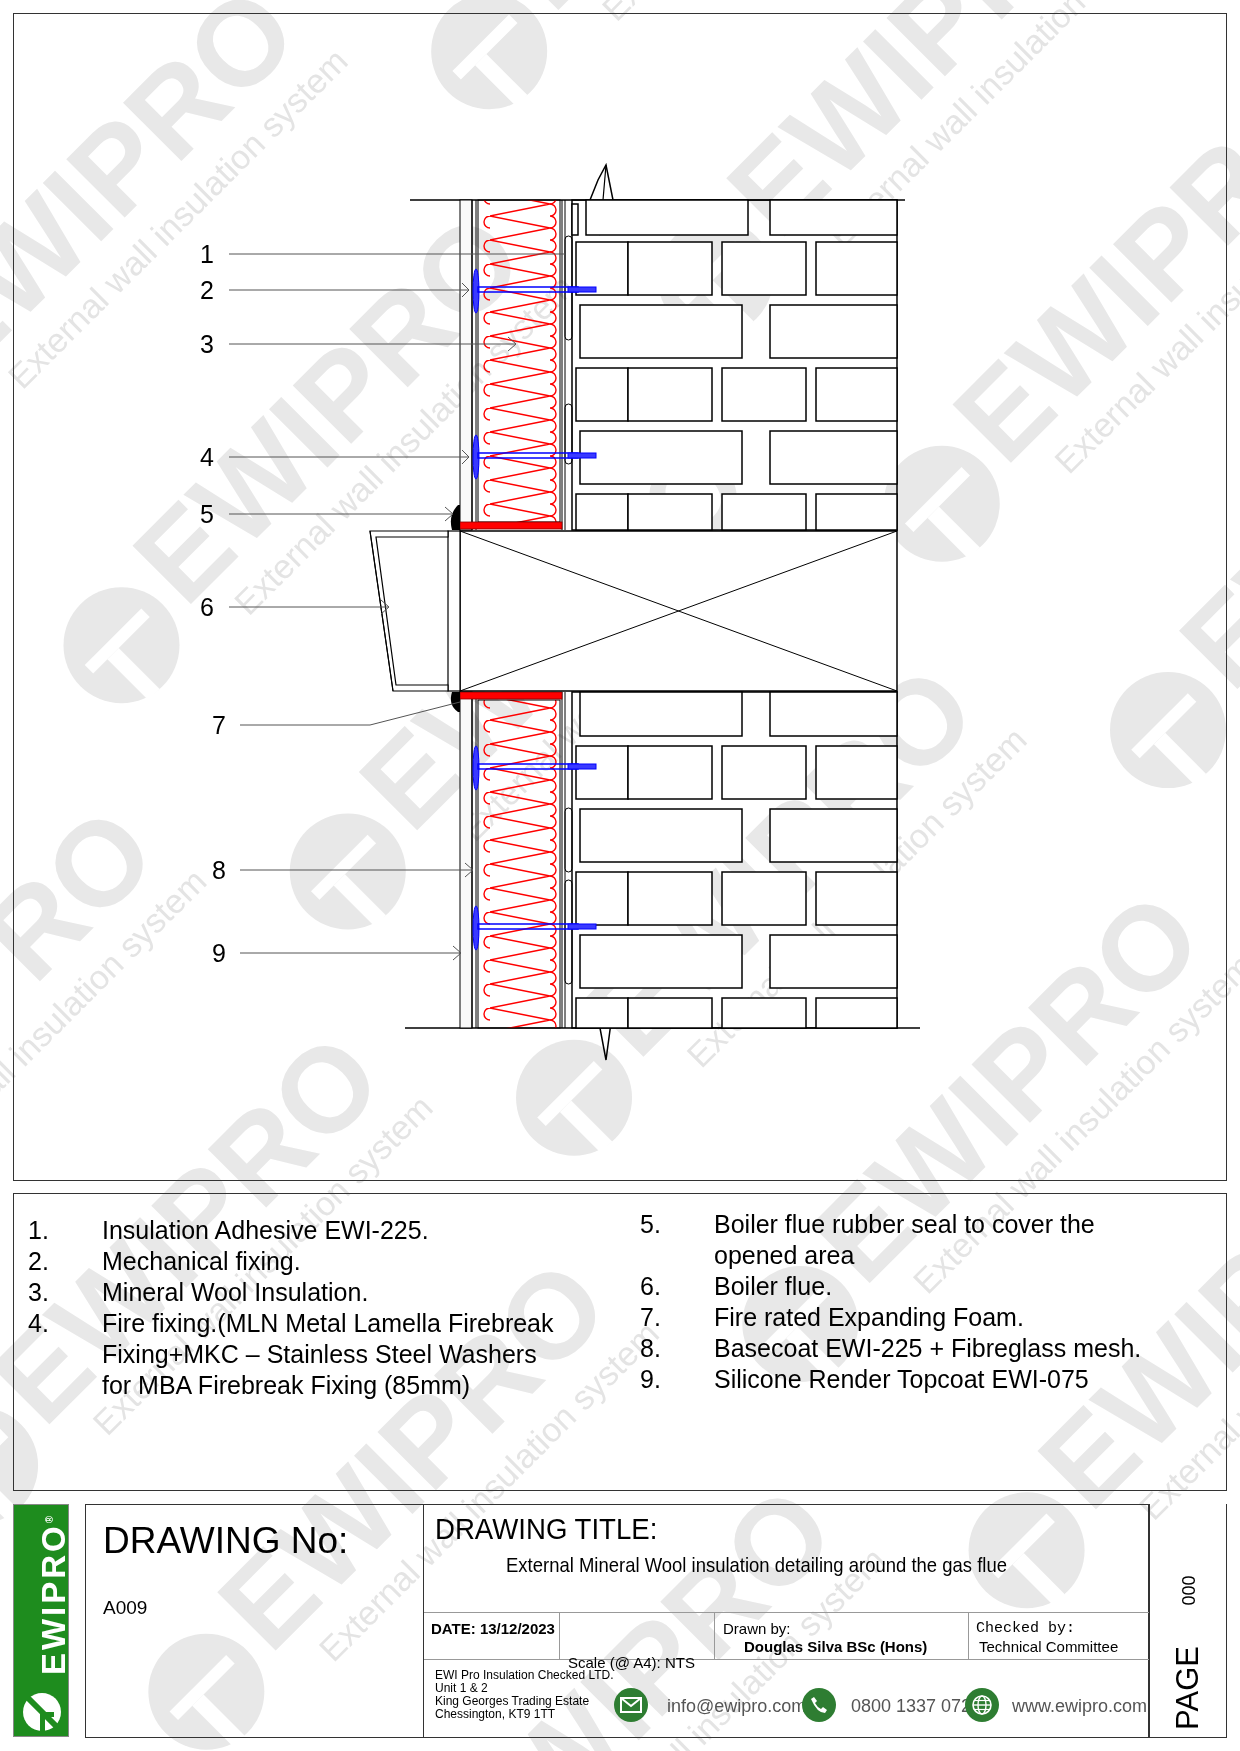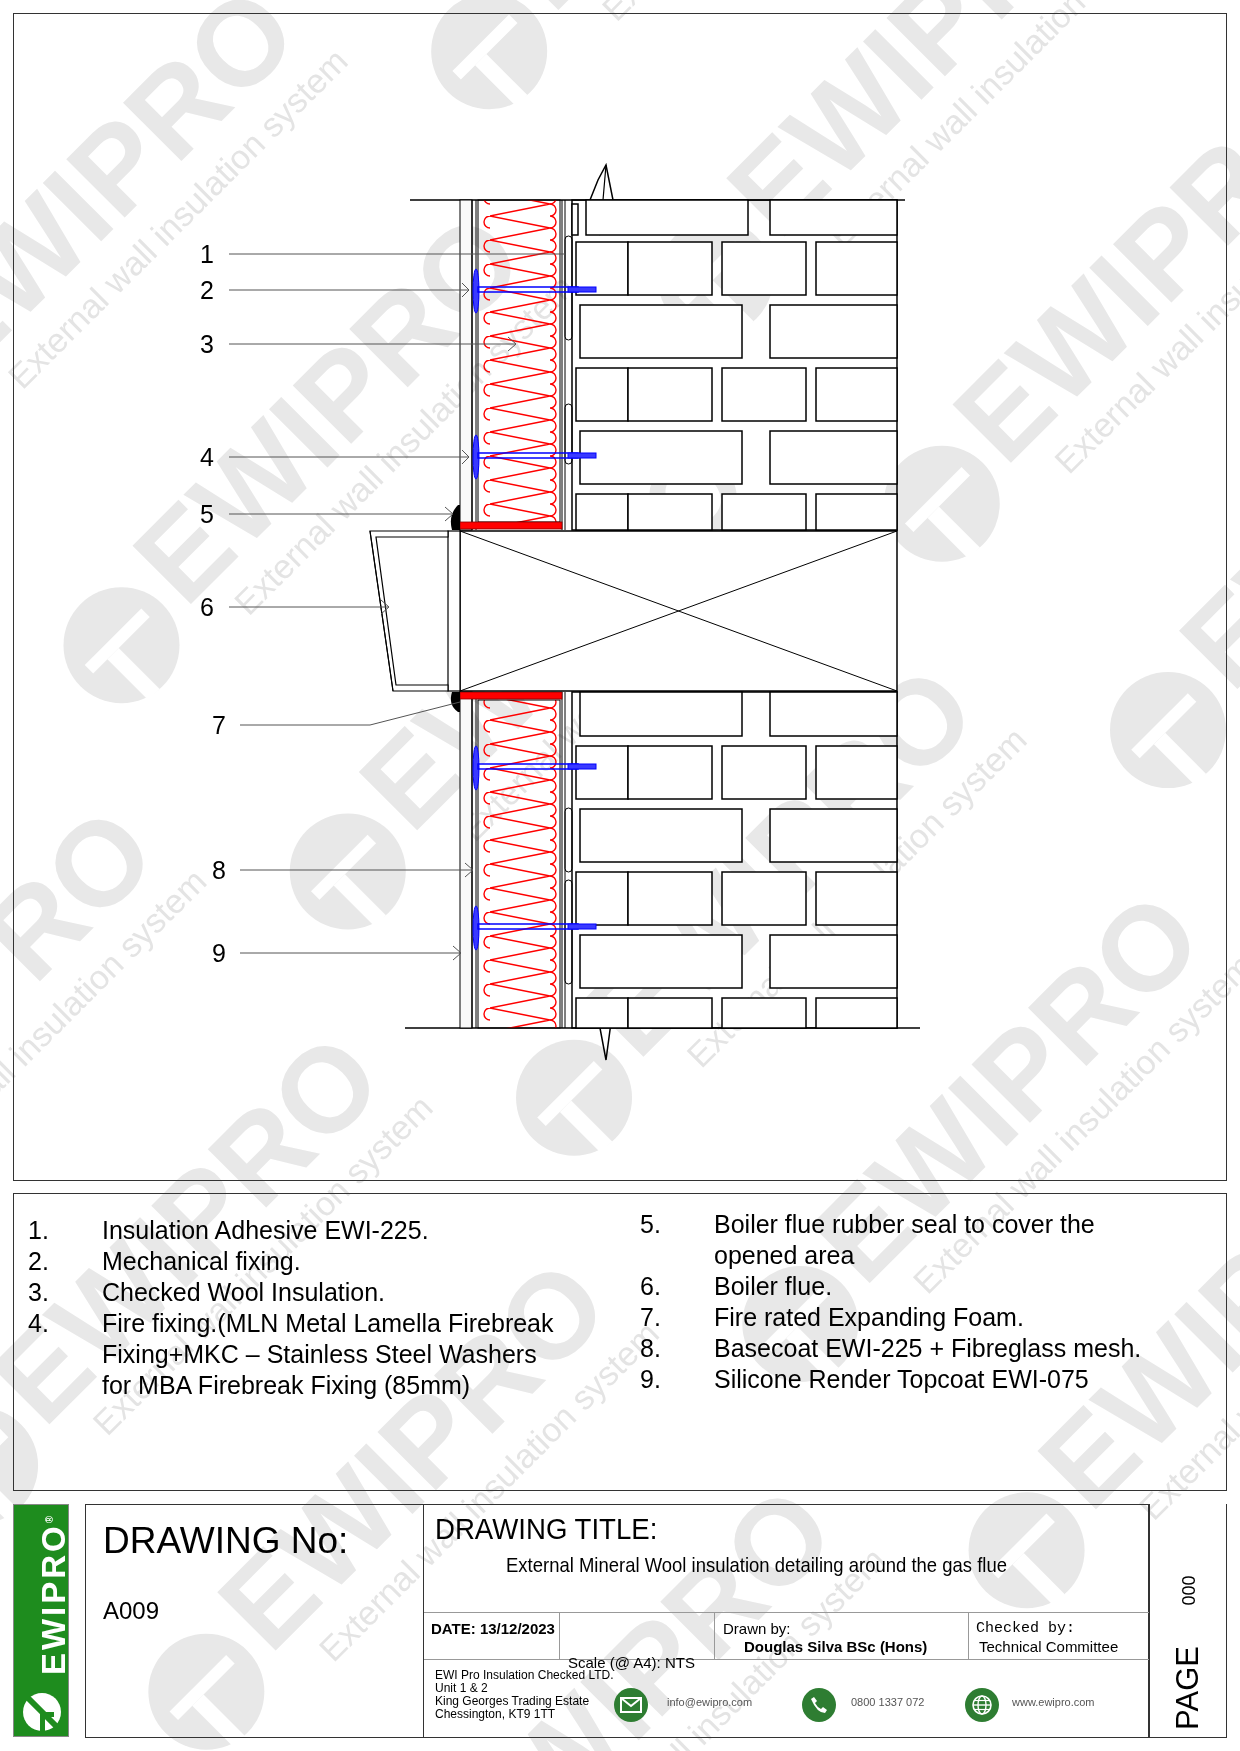--- a/index.html
+++ b/index.html
@@ -11,21 +11,21 @@
   #drawing { position: absolute; left: 0; top: 0; width: 1240px; height: 1180px; }
   .callout-num { position: absolute; font-size: 25px; line-height: 1; }
   .notes { position: absolute; font-size: 25px; line-height: 32px; }
   .note-row { display: flex; }
   .note-num { width: 74px; flex: 0 0 74px; }
   .note-text { }
   .tb-cell { position: absolute; box-sizing: border-box; }
   .tb-small { font-size: 15px; line-height: 17px; }
   .icon-circle { position: absolute; width: 34px; height: 34px; border-radius: 50%; background: #2e7d32;
                  display: flex; align-items: center; justify-content: center; }
-  .contact-text { position: absolute; font-size: 11px; color: #555; }
+  .contact-text { position: absolute; font-size: 18px; color: #555; }
 </style>
 </head>
 <body>
 
 <svg id="watermark" viewBox="0 0 1240 1751">
   <defs>
     <g id="wm-unit">
       <circle cx="0" cy="0" r="58" fill="#e8e8e8"></circle>
       <rect x="-40" y="-12" width="80" height="12" fill="#fff"></rect>
       <rect x="-20" y="0" width="16" height="58" fill="#fff"></rect>
@@ -195,21 +195,21 @@
   <div class="note-row">
       <span class="note-num">1.</span>
       <span class="note-text">Insulation Adhesive EWI-225.</span>
     </div>
   <div class="note-row" style="margin-top:-1px">
       <span class="note-num">2.</span>
       <span class="note-text">Mechanical fixing.</span>
     </div>
   <div class="note-row" style="margin-top:-1px">
       <span class="note-num">3.</span>
-      <span class="note-text">Checked Wool Insulation.</span>
+      <span class="note-text">Mineral Wool Insulation.</span>
     </div>
   <div class="note-row" style="margin-top:-1px">
       <span class="note-num">4.</span>
       <span class="note-text">Fire fixing.(MLN Metal Lamella Firebreak</span>
     </div>
   <div class="note-row" style="margin-top:-1px">
       <span class="note-num"></span>
       <span class="note-text">Fixing+MKC – Stainless Steel Washers</span>
     </div>
   <div class="note-row" style="margin-top:-1px">
@@ -261,21 +261,21 @@
 </div>
 
 <div class="tb-cell" style="left:85px; top:1504px; width:1064px; height:234px; border:1.5px solid #333;"></div>
 
 <div class="tb-cell" style="left:423px; top:1504px; width:1px; height:234px; background:#333;"></div>
 
 <div class="tb-cell" style="left:1149px; top:1504px; width:78px; height:234px; border:1.5px solid #333; border-left:none; border-top:none;"></div>
 <div class="tb-cell" style="left:1149px; top:1504px; width:1px; height:234px; background:#333;"></div>
 
 <div class="abs" style="left:103px; top:1520px; font-size:37px;">DRAWING No:</div>
-<div class="abs" style="left:103px; top:1597px; font-size:24px;">A009</div>
+<div class="abs" style="left:103px; top:1597px; font-size:19px;">A009</div>
 
 <div class="abs" style="left:435px; top:1512px; font-size:30px; transform:scaleX(0.92); transform-origin:left;">DRAWING TITLE:</div>
 <div class="abs" style="left:506px; top:1553px; font-size:21px; transform:scaleX(0.88); transform-origin:left; white-space:nowrap;">External Mineral Wool insulation detailing around the gas flue</div>
 
 <div class="tb-cell" style="left:424px; top:1612px; width:725px; height:1px; background:#999;"></div>
 <div class="tb-cell" style="left:424px; top:1659px; width:725px; height:1px; background:#999;"></div>
 <div class="tb-cell" style="left:559px; top:1612px; width:1px; height:47px; background:#999;"></div>
 <div class="tb-cell" style="left:714px; top:1612px; width:1px; height:47px; background:#999;"></div>
 <div class="tb-cell" style="left:968px; top:1612px; width:1px; height:47px; background:#999;"></div>
 

